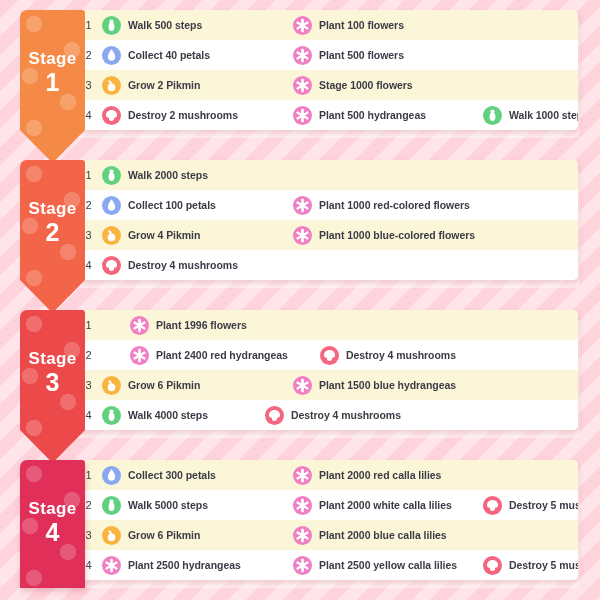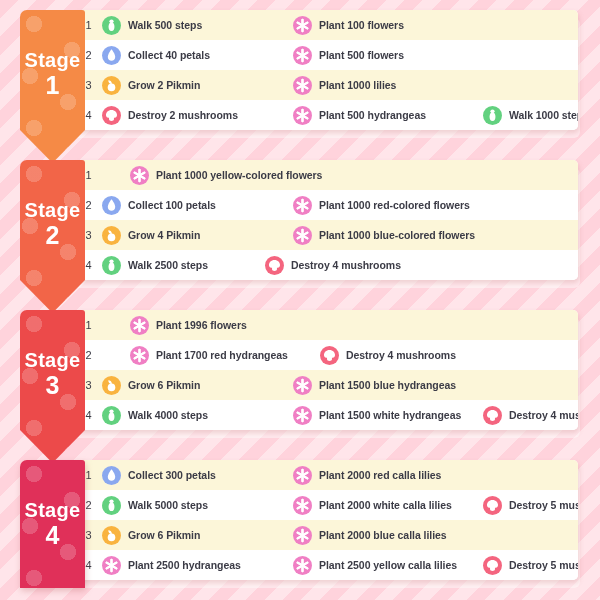--- a/index.html
+++ b/index.html
@@ -54,21 +54,21 @@
   }
   .banner .label{
     position:relative;
     z-index:2;
     color:#ffffff;
     text-align:center;
     font-weight:bold;
     letter-spacing:.3px;
     line-height:1.05;
   }
-  .banner .label .word{font-size:20px;display:block;}
+  .banner .label .word{font-size:17px;display:block;}
   .banner .label .num{font-size:25px;display:block;margin-top:1px;}
 
   
   .card{
     position:absolute;
     left:55px;top:0;
     width:503px;
     background:#ffffff;
     border-radius:5px;
     overflow:hidden;
@@ -196,21 +196,21 @@
             <div class="task c2">
               <span class="ic"><svg viewBox="0 0 20 20" width="19" height="19">
                   <circle cx="10" cy="10" r="10" fill="#f07fc4"></circle>
                   <rect x="8.85" y="2.9" width="2.3" height="14.2" rx="1.15" fill="#ffffff" transform="rotate(0 10 10)"></rect>
                   <rect x="8.85" y="2.9" width="2.3" height="14.2" rx="1.15" fill="#ffffff" transform="rotate(60 10 10)"></rect>
                   <rect x="8.85" y="2.9" width="2.3" height="14.2" rx="1.15" fill="#ffffff" transform="rotate(120 10 10)"></rect>
                   <rect x="8.85" y="2.9" width="2.3" height="14.2" rx="1.15" fill="#ffffff" transform="rotate(180 10 10)"></rect>
                   <rect x="8.85" y="2.9" width="2.3" height="14.2" rx="1.15" fill="#ffffff" transform="rotate(240 10 10)"></rect>
                   <rect x="8.85" y="2.9" width="2.3" height="14.2" rx="1.15" fill="#ffffff" transform="rotate(300 10 10)"></rect>
                 </svg></span>
-              <span class="tasktext">Plant 1000 lilies</span>
+              <span class="tasktext">Stage 1000 flowers</span>
             </div>
             <div class="task c3 empty">
               <span class="ic"></span>
               <span class="tasktext"></span>
             </div>
           </div>
           <div class="row">
             <div class="numcell">4</div>
             <div class="task c1">
               <span class="ic"><svg viewBox="0 0 20 20" width="19" height="19">
@@ -249,31 +249,27 @@
         <div class="banner" style="background: rgb(242, 101, 72); height: 153px; clip-path: polygon(0px 0px, 100% 0px, 100% 120px, 50% 100%, 0px 120px); padding-top: 0px;">
           <div class="dots"></div>
           <div class="label" style="padding-top: 40px;">
             <span class="word">Stage</span>
             <span class="num">2</span>
           </div>
         </div>
         <div class="card">
           <div class="row alt">
             <div class="numcell">1</div>
-            <div class="task c2">
-              <span class="ic"><svg viewBox="0 0 20 20" width="19" height="19">
-                  <circle cx="10" cy="10" r="10" fill="#f07fc4"></circle>
-                  <rect x="8.85" y="2.9" width="2.3" height="14.2" rx="1.15" fill="#ffffff" transform="rotate(0 10 10)"></rect>
-                  <rect x="8.85" y="2.9" width="2.3" height="14.2" rx="1.15" fill="#ffffff" transform="rotate(60 10 10)"></rect>
-                  <rect x="8.85" y="2.9" width="2.3" height="14.2" rx="1.15" fill="#ffffff" transform="rotate(120 10 10)"></rect>
-                  <rect x="8.85" y="2.9" width="2.3" height="14.2" rx="1.15" fill="#ffffff" transform="rotate(180 10 10)"></rect>
-                  <rect x="8.85" y="2.9" width="2.3" height="14.2" rx="1.15" fill="#ffffff" transform="rotate(240 10 10)"></rect>
-                  <rect x="8.85" y="2.9" width="2.3" height="14.2" rx="1.15" fill="#ffffff" transform="rotate(300 10 10)"></rect>
-                </svg></span>
-              <span class="tasktext">Plant 1000 yellow-colored flowers</span>
+            <div class="task c1">
+              <span class="ic"><svg viewBox="0 0 20 20" width="19" height="19">
+                  <circle cx="10" cy="10" r="10" fill="#62d17f"></circle>
+                  <ellipse cx="10" cy="11.4" rx="3.1" ry="4.5" fill="#ffffff"></ellipse>
+                  <ellipse cx="10" cy="5.6" rx="2.2" ry="2.0" fill="#ffffff"></ellipse>
+                </svg></span>
+              <span class="tasktext">Walk 2000 steps</span>
             </div>
             <div class="task c3 empty">
               <span class="ic"></span>
               <span class="tasktext"></span>
             </div>
           </div>
           <div class="row">
             <div class="numcell">2</div>
             <div class="task c1">
               <span class="ic"><svg viewBox="0 0 20 20" width="19" height="19">
@@ -321,28 +317,20 @@
                 </svg></span>
               <span class="tasktext">Plant 1000 blue-colored flowers</span>
             </div>
             <div class="task c3 empty">
               <span class="ic"></span>
               <span class="tasktext"></span>
             </div>
           </div>
           <div class="row">
             <div class="numcell">4</div>
-            <div class="task c1">
-              <span class="ic"><svg viewBox="0 0 20 20" width="19" height="19">
-                  <circle cx="10" cy="10" r="10" fill="#62d17f"></circle>
-                  <ellipse cx="10" cy="11.4" rx="3.1" ry="4.5" fill="#ffffff"></ellipse>
-                  <ellipse cx="10" cy="5.6" rx="2.2" ry="2.0" fill="#ffffff"></ellipse>
-                </svg></span>
-              <span class="tasktext">Walk 2500 steps</span>
-            </div>
             <div class="task c3">
               <span class="ic"><svg viewBox="0 0 20 20" width="19" height="19">
                   <circle cx="10" cy="10" r="10" fill="#f4657f"></circle>
                   <path d="M10 4.3 C6.4 4.3 4.2 6.8 4.2 9.6 C4.2 11.3 5.2 12.3 6.6 12.3 L7.4 12.3 L7.4 14.0 C7.4 15.1 8.6 15.8 10 15.8 C11.4 15.8 12.6 15.1 12.6 14.0 L12.6 12.3 L13.4 12.3 C14.8 12.3 15.8 11.3 15.8 9.6 C15.8 6.8 13.6 4.3 10 4.3 Z" fill="#ffffff"></path>
                 </svg></span>
               <span class="tasktext">Destroy 4 mushrooms</span>
             </div>
           </div>
         </div>
       </div>
@@ -382,21 +370,21 @@
             <div class="task c2">
               <span class="ic"><svg viewBox="0 0 20 20" width="19" height="19">
                   <circle cx="10" cy="10" r="10" fill="#f07fc4"></circle>
                   <rect x="8.85" y="2.9" width="2.3" height="14.2" rx="1.15" fill="#ffffff" transform="rotate(0 10 10)"></rect>
                   <rect x="8.85" y="2.9" width="2.3" height="14.2" rx="1.15" fill="#ffffff" transform="rotate(60 10 10)"></rect>
                   <rect x="8.85" y="2.9" width="2.3" height="14.2" rx="1.15" fill="#ffffff" transform="rotate(120 10 10)"></rect>
                   <rect x="8.85" y="2.9" width="2.3" height="14.2" rx="1.15" fill="#ffffff" transform="rotate(180 10 10)"></rect>
                   <rect x="8.85" y="2.9" width="2.3" height="14.2" rx="1.15" fill="#ffffff" transform="rotate(240 10 10)"></rect>
                   <rect x="8.85" y="2.9" width="2.3" height="14.2" rx="1.15" fill="#ffffff" transform="rotate(300 10 10)"></rect>
                 </svg></span>
-              <span class="tasktext">Plant 1700 red hydrangeas</span>
+              <span class="tasktext">Plant 2400 red hydrangeas</span>
             </div>
             <div class="task c3">
               <span class="ic"><svg viewBox="0 0 20 20" width="19" height="19">
                   <circle cx="10" cy="10" r="10" fill="#f4657f"></circle>
                   <path d="M10 4.3 C6.4 4.3 4.2 6.8 4.2 9.6 C4.2 11.3 5.2 12.3 6.6 12.3 L7.4 12.3 L7.4 14.0 C7.4 15.1 8.6 15.8 10 15.8 C11.4 15.8 12.6 15.1 12.6 14.0 L12.6 12.3 L13.4 12.3 C14.8 12.3 15.8 11.3 15.8 9.6 C15.8 6.8 13.6 4.3 10 4.3 Z" fill="#ffffff"></path>
                 </svg></span>
               <span class="tasktext">Destroy 4 mushrooms</span>
             </div>
           </div>
           <div class="row alt">
@@ -428,32 +416,20 @@
           </div>
           <div class="row">
             <div class="numcell">4</div>
             <div class="task c1">
               <span class="ic"><svg viewBox="0 0 20 20" width="19" height="19">
                   <circle cx="10" cy="10" r="10" fill="#62d17f"></circle>
                   <ellipse cx="10" cy="11.4" rx="3.1" ry="4.5" fill="#ffffff"></ellipse>
                   <ellipse cx="10" cy="5.6" rx="2.2" ry="2.0" fill="#ffffff"></ellipse>
                 </svg></span>
               <span class="tasktext">Walk 4000 steps</span>
-            </div>
-            <div class="task c2">
-              <span class="ic"><svg viewBox="0 0 20 20" width="19" height="19">
-                  <circle cx="10" cy="10" r="10" fill="#f07fc4"></circle>
-                  <rect x="8.85" y="2.9" width="2.3" height="14.2" rx="1.15" fill="#ffffff" transform="rotate(0 10 10)"></rect>
-                  <rect x="8.85" y="2.9" width="2.3" height="14.2" rx="1.15" fill="#ffffff" transform="rotate(60 10 10)"></rect>
-                  <rect x="8.85" y="2.9" width="2.3" height="14.2" rx="1.15" fill="#ffffff" transform="rotate(120 10 10)"></rect>
-                  <rect x="8.85" y="2.9" width="2.3" height="14.2" rx="1.15" fill="#ffffff" transform="rotate(180 10 10)"></rect>
-                  <rect x="8.85" y="2.9" width="2.3" height="14.2" rx="1.15" fill="#ffffff" transform="rotate(240 10 10)"></rect>
-                  <rect x="8.85" y="2.9" width="2.3" height="14.2" rx="1.15" fill="#ffffff" transform="rotate(300 10 10)"></rect>
-                </svg></span>
-              <span class="tasktext">Plant 1500 white hydrangeas</span>
             </div>
             <div class="task c3">
               <span class="ic"><svg viewBox="0 0 20 20" width="19" height="19">
                   <circle cx="10" cy="10" r="10" fill="#f4657f"></circle>
                   <path d="M10 4.3 C6.4 4.3 4.2 6.8 4.2 9.6 C4.2 11.3 5.2 12.3 6.6 12.3 L7.4 12.3 L7.4 14.0 C7.4 15.1 8.6 15.8 10 15.8 C11.4 15.8 12.6 15.1 12.6 14.0 L12.6 12.3 L13.4 12.3 C14.8 12.3 15.8 11.3 15.8 9.6 C15.8 6.8 13.6 4.3 10 4.3 Z" fill="#ffffff"></path>
                 </svg></span>
               <span class="tasktext">Destroy 4 mushrooms</span>
             </div>
           </div>
         </div>

